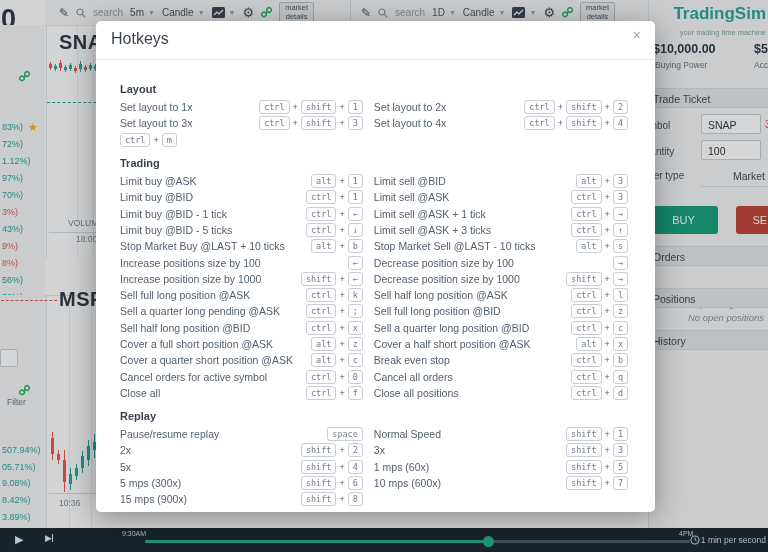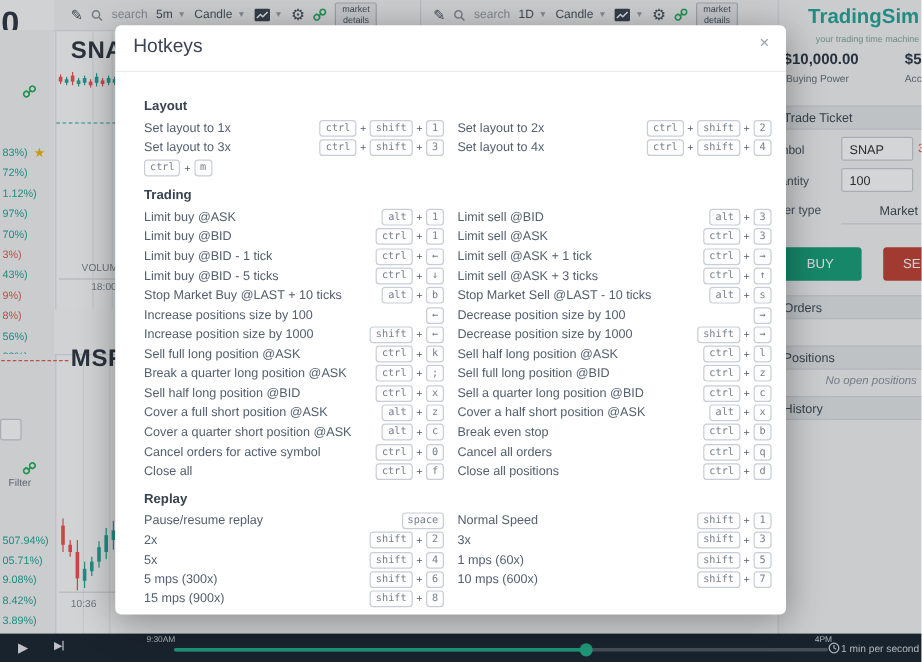--- a/index.html
+++ b/index.html
@@ -61,21 +61,21 @@
   .thumb{position:absolute;top:-4px;width:11px;height:11px;border-radius:50%;background:#23b189;}
   .speed{position:absolute;right:2px;top:7px;font-size:8.5px;color:#d7dade;}
   
   #backdrop{position:absolute;inset:0;background:rgba(18,24,30,0.18);}
   
   #modal{position:absolute;left:96px;top:21px;width:559px;height:491px;background:#fff;
          border-radius:5px;box-shadow:0 6px 30px rgba(0,0,0,.35);box-sizing:border-box;}
   .m-head{height:38px;border-bottom:1px solid #e9eaec;position:relative;}
   .m-title{position:absolute;left:15px;top:9px;font-size:16px;color:#3c4453;}
   .m-close{position:absolute;right:14px;top:6px;font-size:14px;color:#9aa2ab;cursor:pointer;}
-  .m-body{padding:14px 12px 0 24px;}
+  .m-body{padding:14px 27px 0 24px;}
   .hk-title{font-size:11px;font-weight:bold;color:#39434f;margin:9px 0 4px 0;}
   .hk-cols{display:flex;}
   .hk-col{width:258px;}
   .hk-col + .hk-col{width:270px;margin-left:11px;}
   .hk-row{display:flex;align-items:center;height:16.3px;}
   .hk-label{flex:1;font-size:10.5px;color:#525f6e;white-space:nowrap;}
   .hk-keys{display:flex;align-items:center;}
   kbd{font-family:"DejaVu Sans Mono",monospace;font-size:8.5px;color:#767f8c;background:#fdfdfe;
       border:1px solid #c8cdd7;border-radius:3px;padding:0 4px;height:12px;line-height:12px;display:inline-block;}
   .plus{font-size:9px;color:#525f6e;margin:0 3px;}
@@ -464,21 +464,21 @@
             </div>
             <div class="hk-row">
               <span class="hk-label">Sell full long position @ASK</span>
               <span class="hk-keys">
                 <kbd>ctrl</kbd>
                 <span class="plus">+</span>
                 <kbd>k</kbd>
               </span>
             </div>
             <div class="hk-row">
-              <span class="hk-label">Break a quarter long position @ASK</span>
+              <span class="hk-label">Sell a quarter long pending @ASK</span>
               <span class="hk-keys">
                 <kbd>ctrl</kbd>
                 <span class="plus">+</span>
                 <kbd>;</kbd>
               </span>
             </div>
             <div class="hk-row">
               <span class="hk-label">Sell half long position @BID</span>
               <span class="hk-keys">
                 <kbd>ctrl</kbd>

